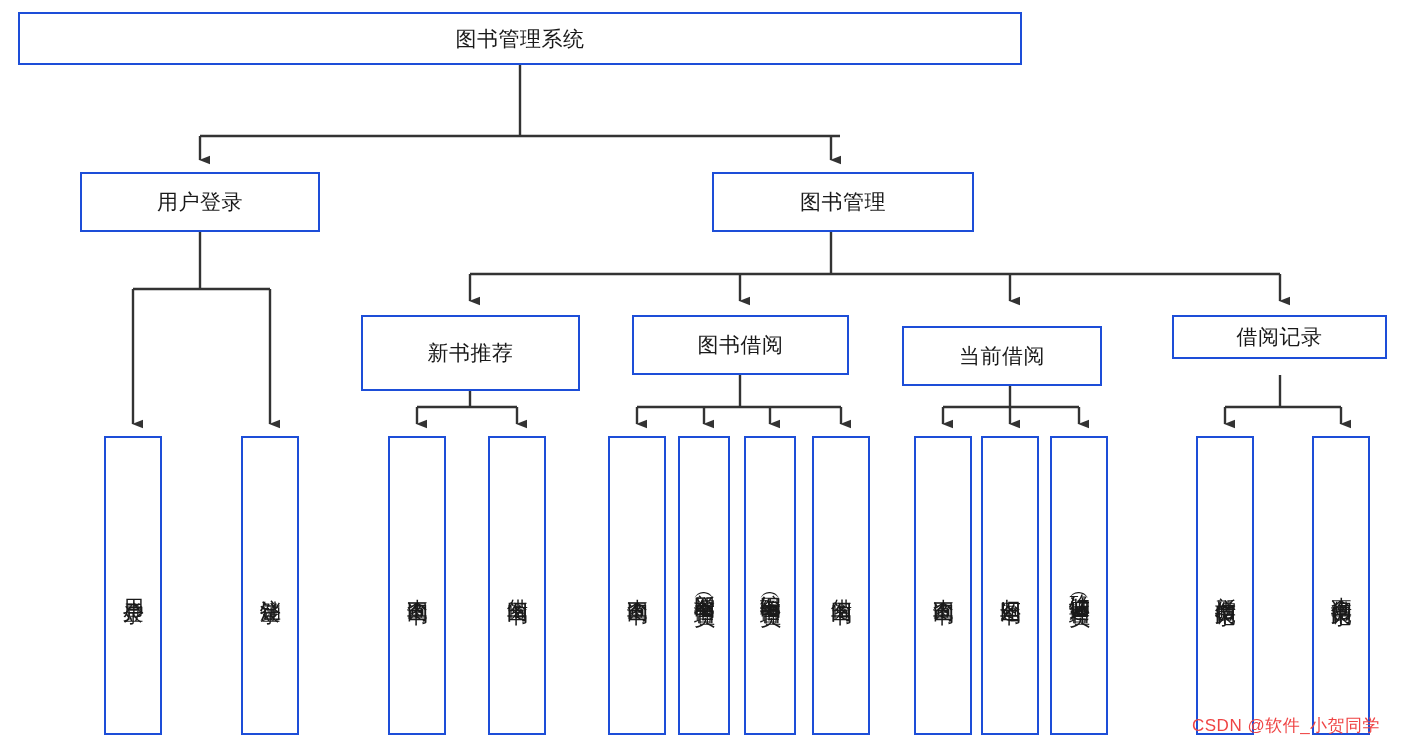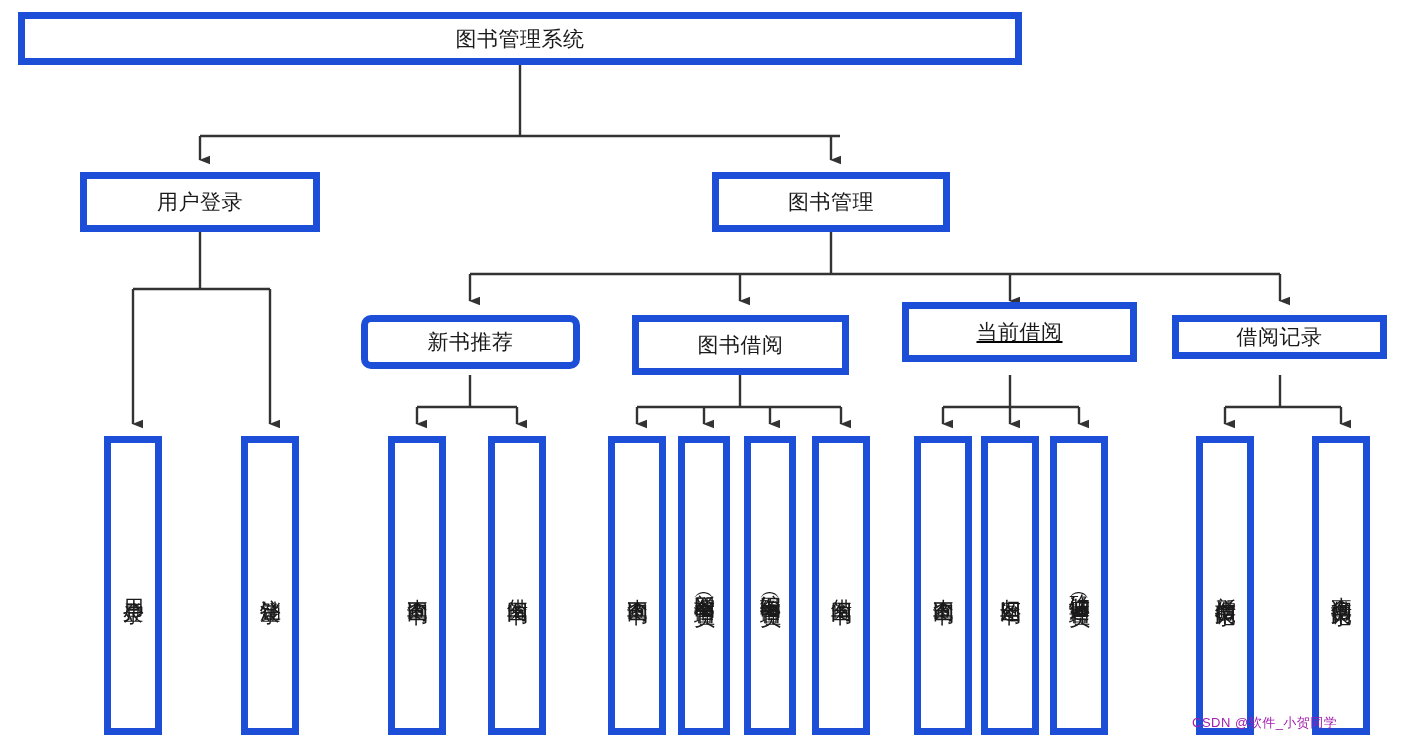--- a/index.html
+++ b/index.html
@@ -23,21 +23,21 @@
     left: 0;
     top: 0;
     width: 1405px;
     height: 747px;
     display: block;
   }
   .node-box {
     position: absolute;
     box-sizing: border-box;
     background: #ffffff;
-    border: 7px solid #1d4ed8;
+    border: 2px solid #1d4ed8;
     display: flex;
     align-items: center;
     justify-content: center;
     overflow: hidden;
   }
   .node-label-h {
     font-size: 21px;
     line-height: 1.2;
     color: #1a1a1a;
     letter-spacing: 0.5px;
@@ -56,22 +56,22 @@
     writing-mode: vertical-rl;
     text-orientation: upright;
     letter-spacing: 2px;
     text-align: center;
     max-height: 100%;
   }
   #watermark {
     position: absolute;
     left: 1192px;
     top: 714px;
-    font-size: 13px;
-    color: #a21caf;
+    font-size: 17px;
+    color: #ef4444;
     white-space: nowrap;
     pointer-events: none;
     letter-spacing: 0.5px;
   }
 </style>
 </head>
 <body>
 
 <div id="diagram-root">
 
@@ -128,33 +128,33 @@
   </svg>
 
   <div class="node-box" style="left:18px; top:12px; width:1004px; height:53px;">
     <span class="node-label-h">图书管理系统</span>
   </div>
 
   <div class="node-box" style="left:80px; top:172px; width:240px; height:60px;">
     <span class="node-label-h">用户登录</span>
   </div>
 
-  <div class="node-box" style="left:712px; top:172px; width:238px; height:60px;">
+  <div class="node-box" style="left:712px; top:172px; width:262px; height:60px;">
     <span class="node-label-h">图书管理</span>
   </div>
 
-  <div class="node-box" style="left:361px; top:315px; width:219px; height:54px;border-radius:10px;">
+  <div class="node-box" style="left:361px; top:315px; width:219px; height:76px;">
     <span class="node-label-h">新书推荐</span>
   </div>
 
   <div class="node-box" style="left:632px; top:315px; width:217px; height:60px;align-items:center;">
     <span class="node-label-h">图书借阅</span>
   </div>
 
-  <div class="node-box" style="left:902px; top:302px; width:235px; height:60px;text-decoration:underline;">
+  <div class="node-box" style="left:902px; top:326px; width:200px; height:60px;">
     <span class="node-label-h">当前借阅</span>
   </div>
 
   <div class="node-box" style="left:1172px; top:315px; width:215px; height:44px;">
     <span class="node-label-h">借阅记录</span>
   </div>
 
   <div class="node-box leaf" style="left:104px; top:436px; width:58px; height:299px;">
     <span class="node-label-v">用户登录</span>
   </div>

